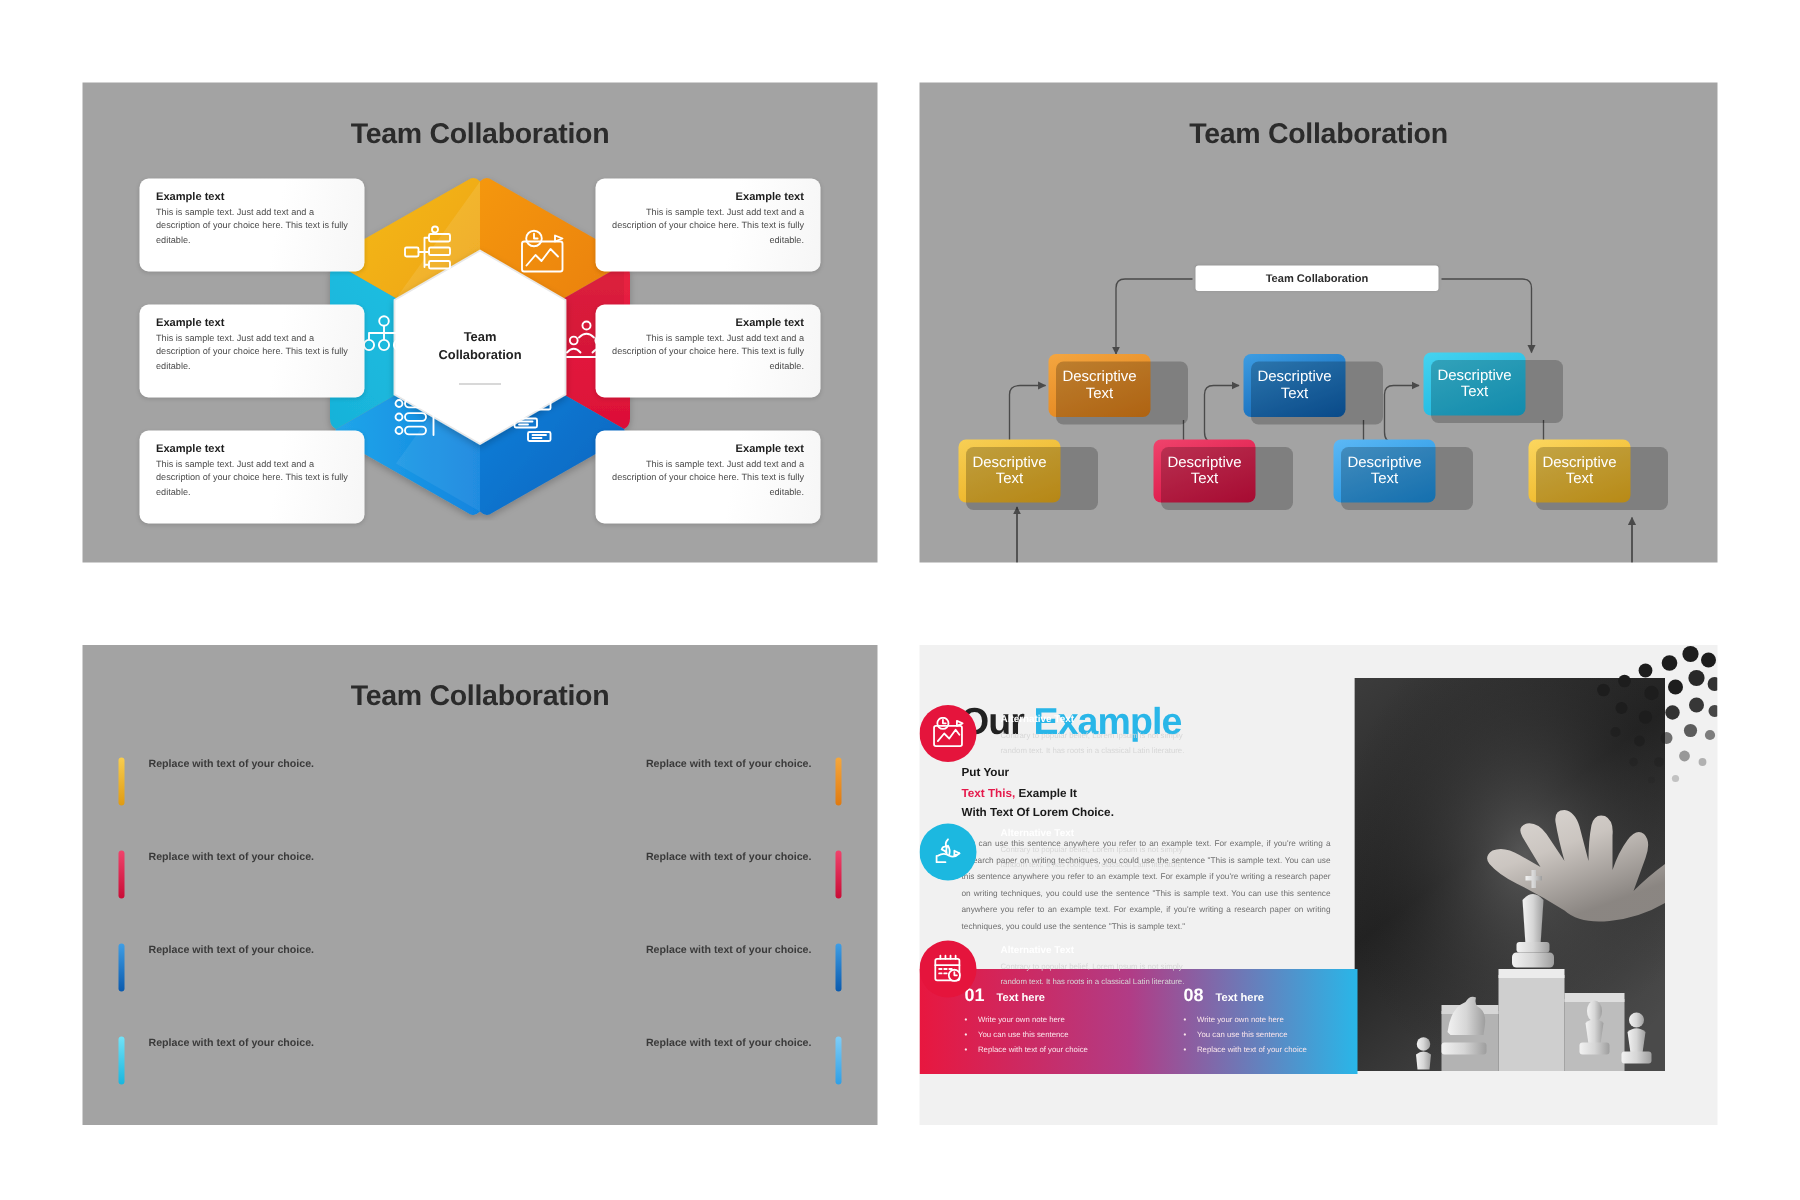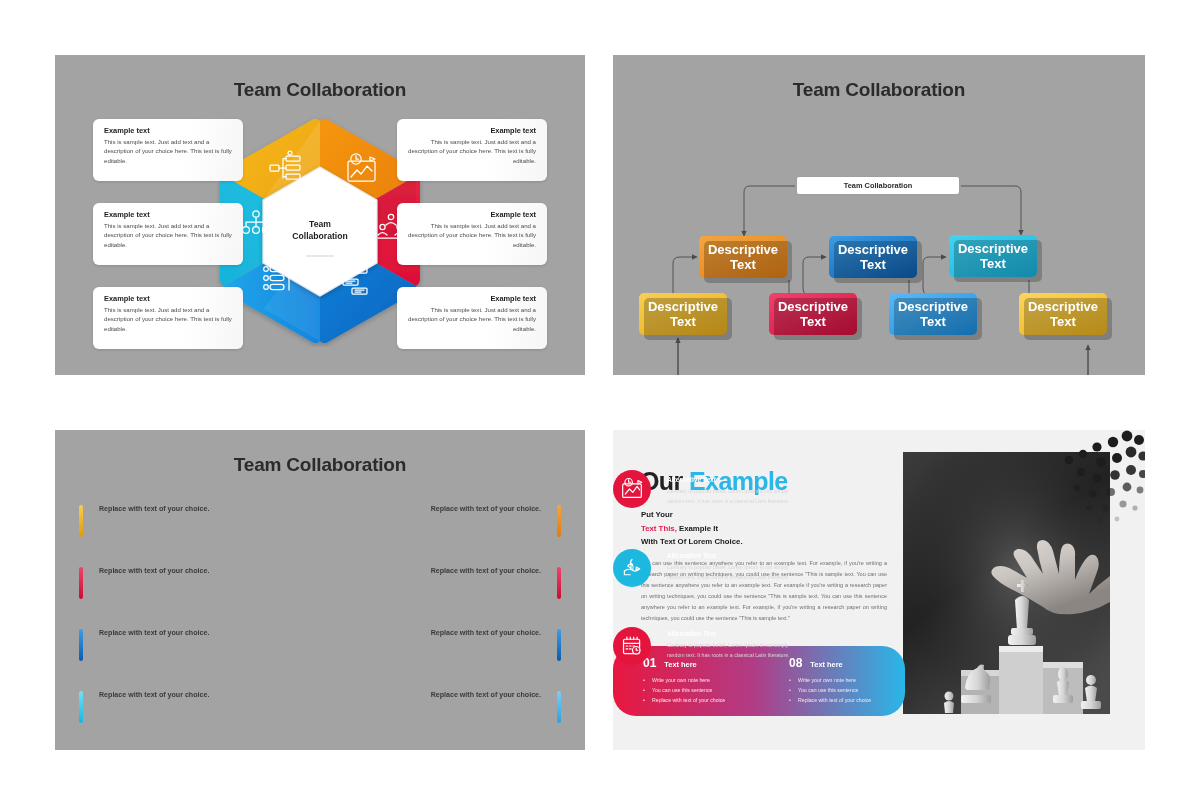--- a/index.html
+++ b/index.html
@@ -53,24 +53,24 @@
   .s1-card.l1 { left: 38px;  top: 64px; }
   .s1-card.l2 { left: 38px;  top: 148px; }
   .s1-card.l3 { left: 38px;  top: 232px; }
   .s1-card.r1 { left: 342px; top: 64px; }
   .s1-card.r2 { left: 342px; top: 148px; }
   .s1-card.r3 { left: 342px; top: 232px; }
 
   
   .flowbox {
     position: absolute;
-    width: 88px; height: 42px;
+    width: 68px; height: 42px;
     border-radius: 5px;
     display: flex; align-items: center; justify-content: center;
-    color: #fff; font-size: 13px; font-weight: bold;
+    color: #fff; font-size: 10px; font-weight: normal;
     text-align: center;
     z-index: 3;
   }
   .flowbox::after {
     content: ""; position: absolute;
     left: 5px; top: 5px; width: 88px; height: 42px;
     border-radius: 5px;
     background: rgba(0,0,0,0.22);
     z-index: -1;
     filter: blur(0.3px);
@@ -115,21 +115,20 @@
     position: absolute; left: 28px; top: 128px; width: 246px;
     font-size: 5.5px; color: #6f6f6f; line-height: 2.0; text-align: justify;
   }
 
   .m-bottom {
     position: absolute; left: 0; bottom: 34px; width: 292px; height: 70px;
     background: linear-gradient(90deg,#e8173f 0%, #b13c86 48%, #29b6e8 100%);
     padding: 10px 0 0 0;
     display: flex;
     z-index: 5;
-    border-radius: 23px;
   }
   .m-col { width: 50%; padding-left: 30px; }
   .m-col-head { display: flex; align-items: baseline; gap: 8px; margin-bottom: 5px; }
   .m-num { font-size: 12px; font-weight: bold; color: #fff; }
   .m-lbl { font-size: 7.4px; font-weight: bold; color: #fff; }
   .m-li { font-size: 5.2px; color: #fbe6ec; line-height: 1.95; padding-left: 9px; position: relative; }
   .m-li::before { content: "•"; position: absolute; left: 0; top: -0.5px; }
 
   .photo {
     position: absolute; left: 290px; top: 22px; width: 207px; height: 262px;

